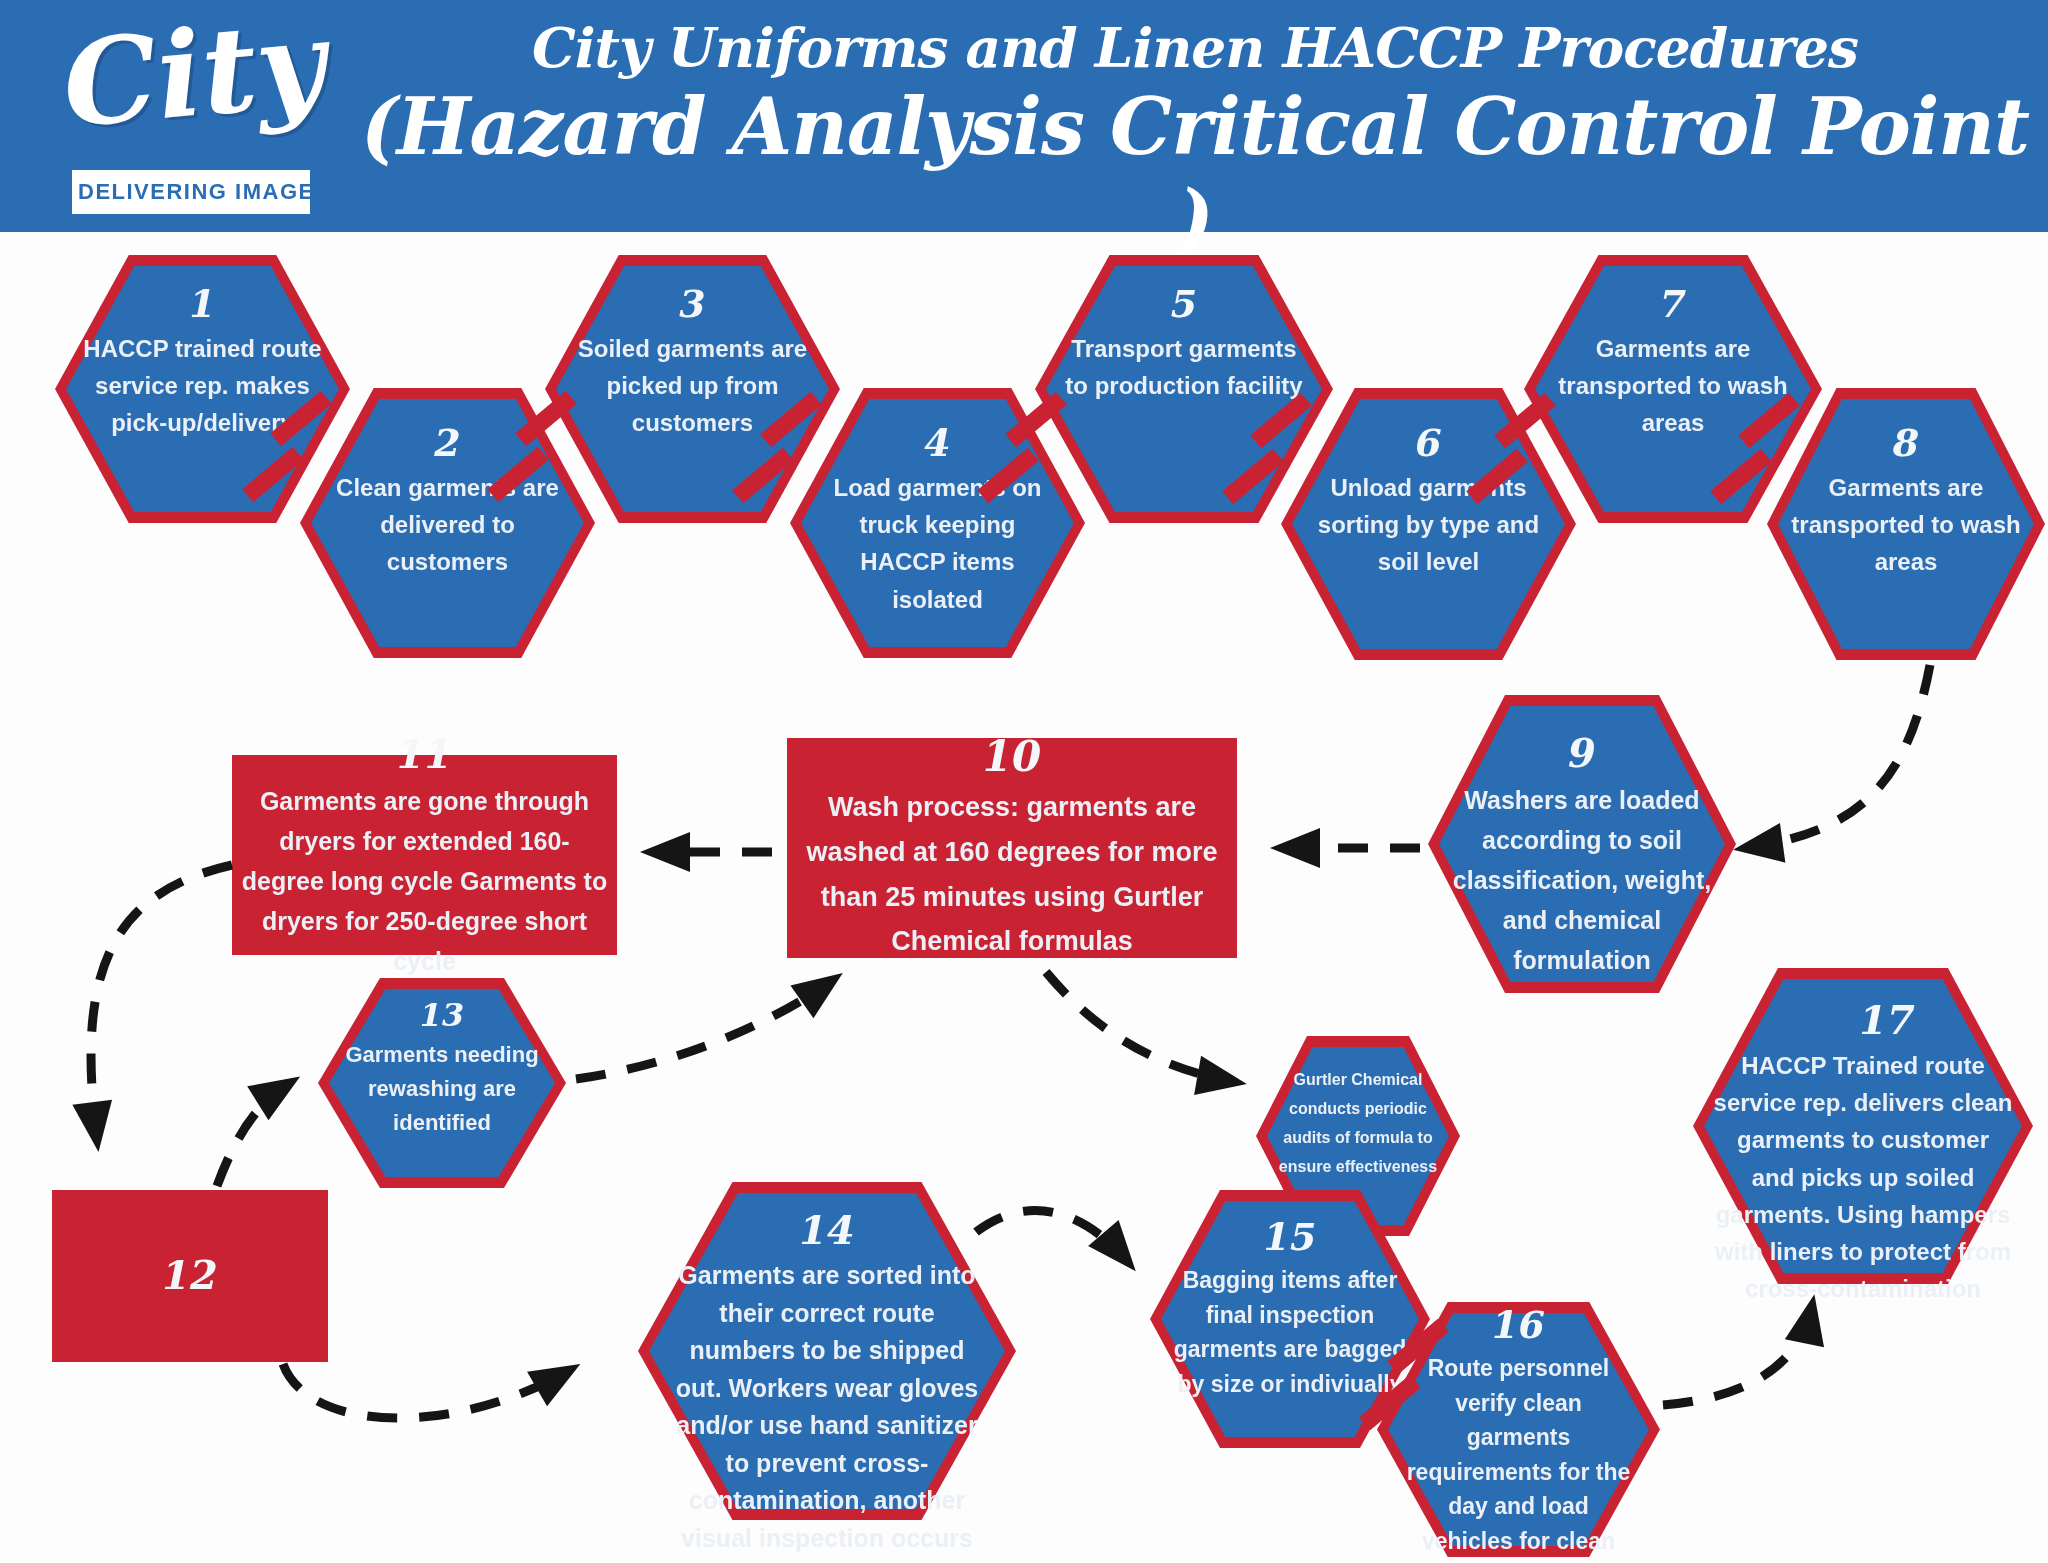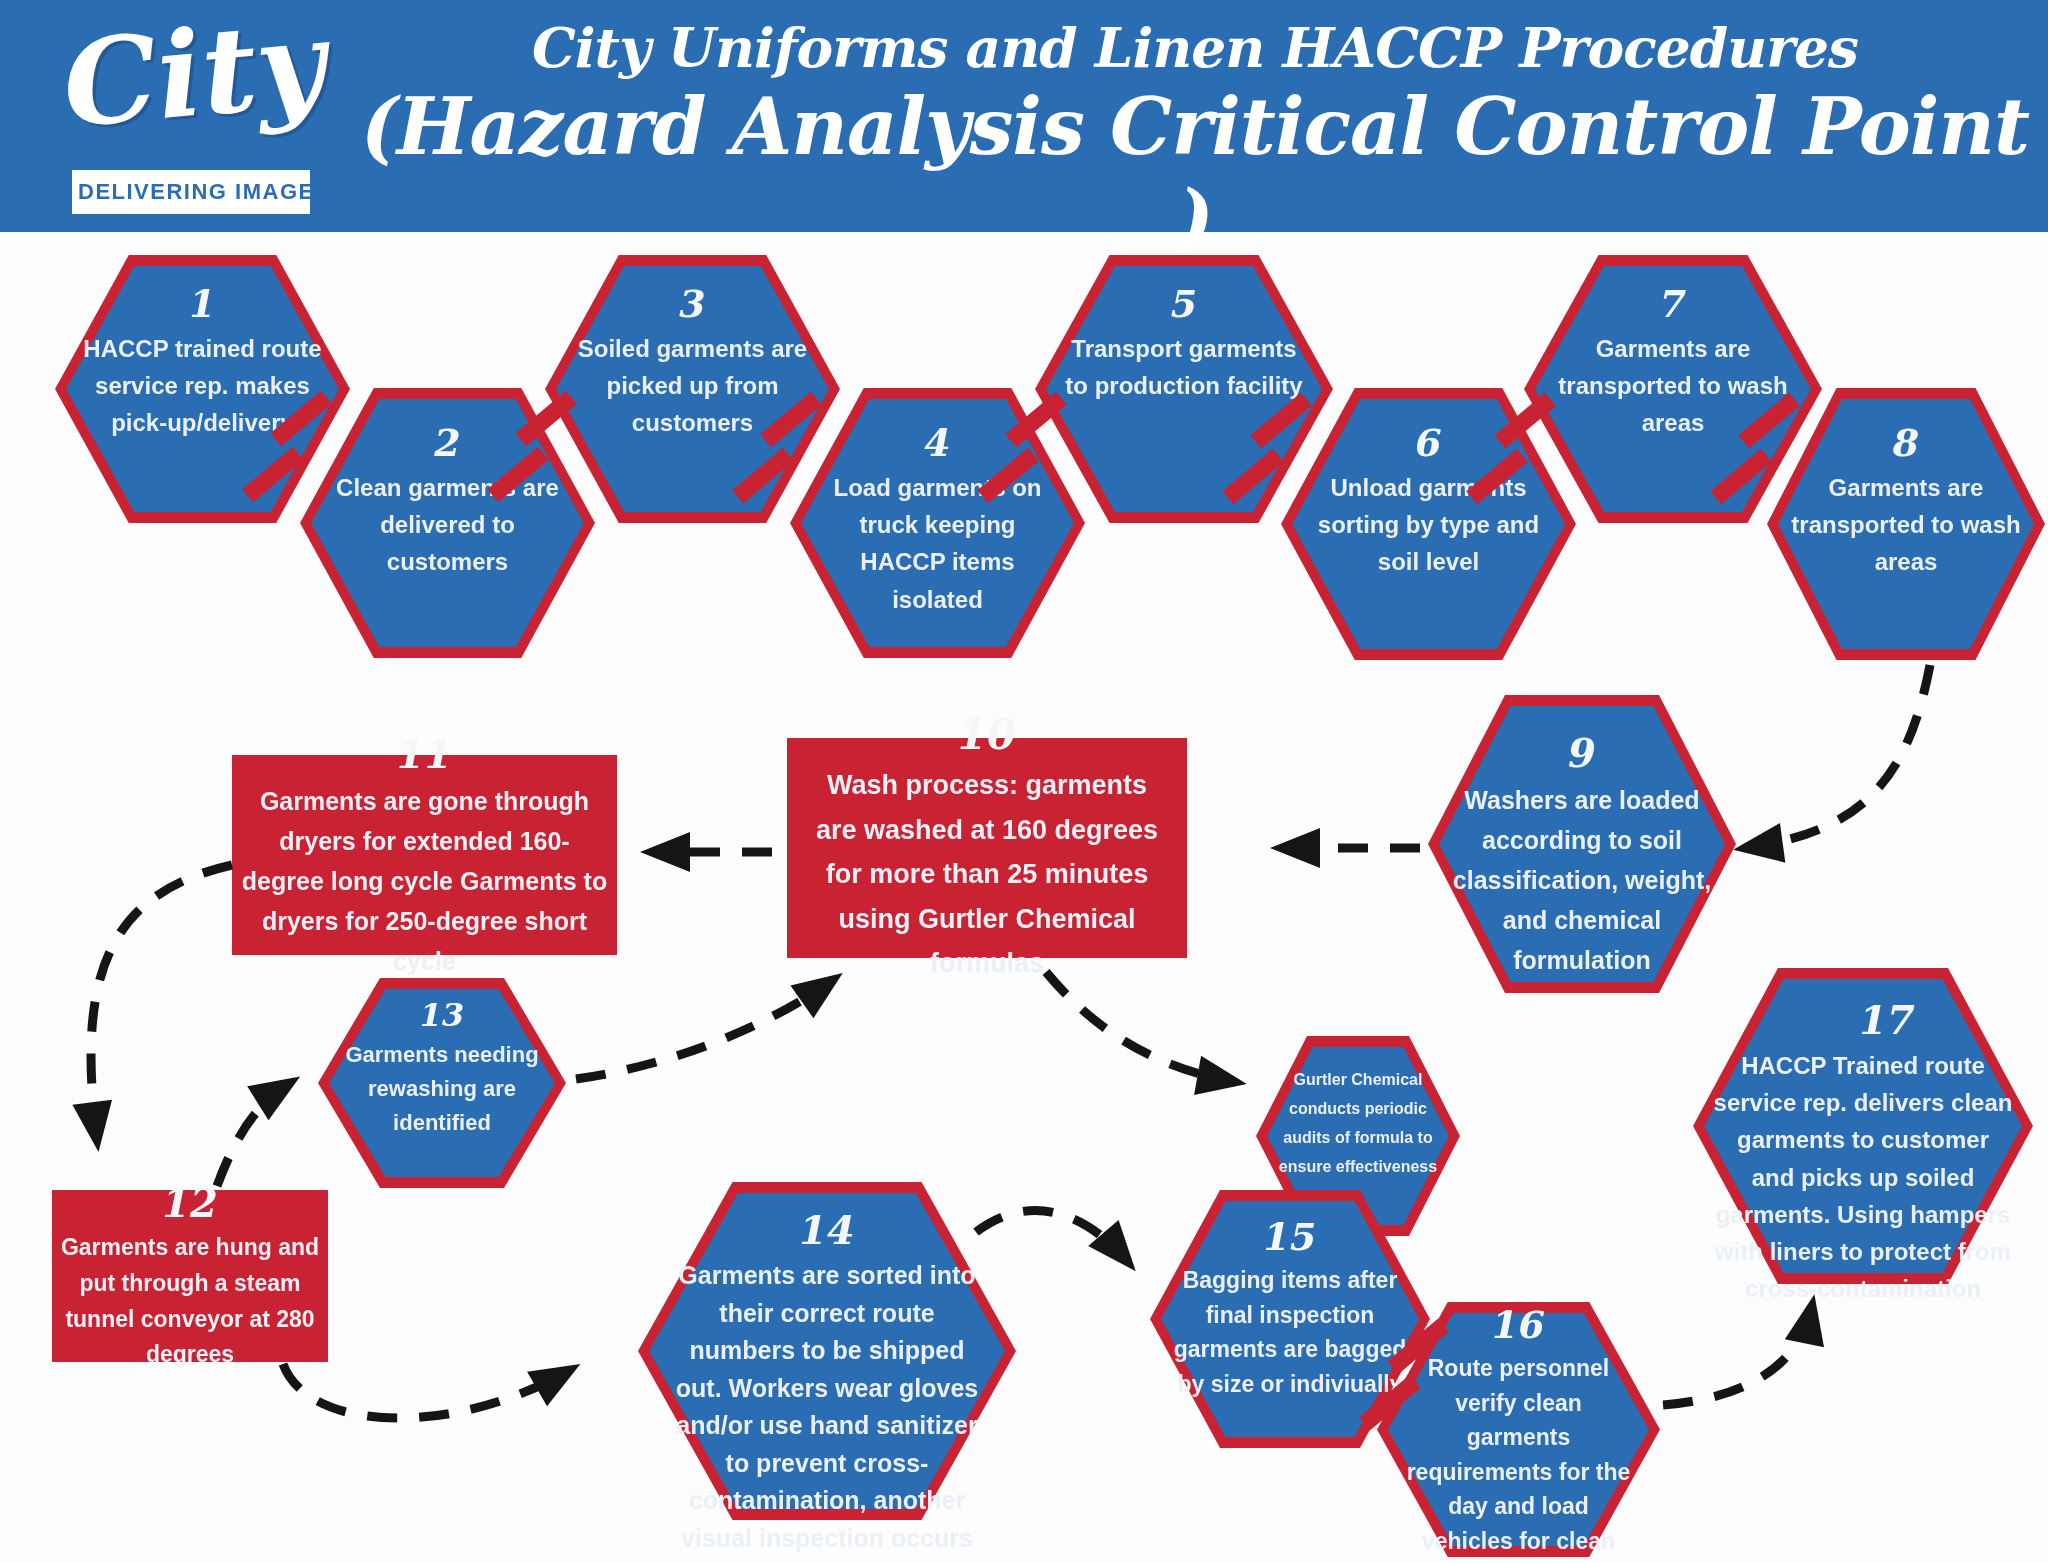--- a/index.html
+++ b/index.html
@@ -155,31 +155,30 @@
   </div>
 
   <div class="hex" id="n9" style="left:1428px;top:695px;width:308px;height:298px">
     <div class="shape"></div>
       <div class="inner"></div>
     <div class="content">
         <div class="num">9</div>
         <div class="txt">Washers are loaded according to soil classification, weight, and chemical formulation</div>
       </div>
   </div>
-  <div class="rbox" id="n10" style="left:787px;top:738px;width:400px;height:220px">
+  <div class="rbox" id="n10" style="left:787px;top:738px;width:450px;height:220px">
     <div class="num">10</div>
     <div class="txt">Wash process: garments are washed at 160 degrees for more than 25 minutes using Gurtler Chemical formulas</div>
   </div>
   <div class="rbox" id="n11" style="left:232px;top:755px;width:385px;height:200px">
     <div class="num">11</div>
     <div class="txt">Garments are gone through dryers for extended 160-degree long cycle Garments to dryers for 250-degree short cycle</div>
   </div>
   <div class="rbox" id="n12" style="left:52px;top:1190px;width:276px;height:172px">
     <div class="num">12</div>
-    <div class="txt">Garments are hung and put through a steam tunnel conveyor at 280 degrees</div>
   </div>
   <div class="hex" id="n13" style="left:318px;top:978px;width:248px;height:210px">
     <div class="shape"></div>
       <div class="inner"></div>
     <div class="content">
         <div class="num">13</div>
         <div class="txt">Garments needing rewashing are identified</div>
       </div>
   </div>
   <div class="hex" id="note" style="left:1256px;top:1036px;width:204px;height:200px">

